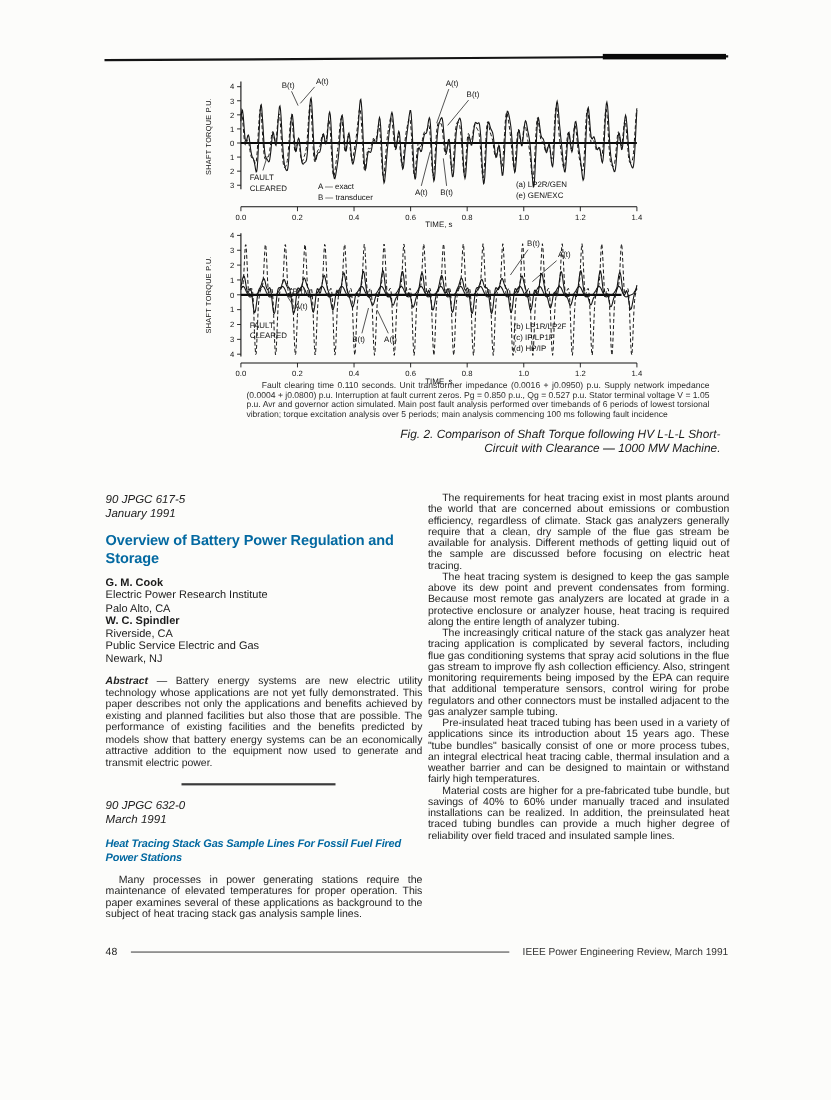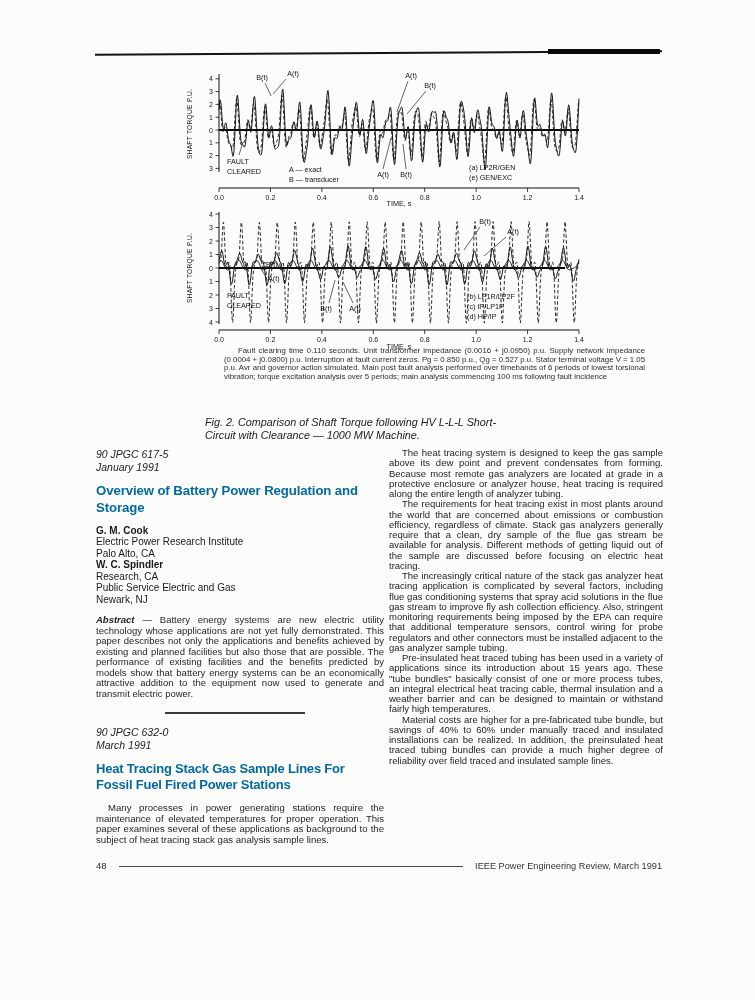--- a/index.html
+++ b/index.html
@@ -4,26 +4,26 @@
 <style>
   html,body{margin:0;padding:0;width:755px;height:1000px;overflow:hidden;background:#fbfbf9;}
   body{font-family:"Liberation Sans",sans-serif;color:#1d1d1d;position:relative;}
   .page{position:absolute;inset:0;background:#fcfcfa;}
   .topline{position:absolute;left:95px;top:52px;width:567px;height:2px;background:#141414;transform:rotate(-0.35deg);}
   .topline-thick{position:absolute;left:548px;top:49px;width:112px;height:5px;background:#0a0a0a;}
   svg text{font-family:"Liberation Sans",sans-serif;}
   #chart-top{position:absolute;left:183px;top:60px;}
   #chart-bottom{position:absolute;left:183px;top:206px;}
   .fig-notes{position:absolute;left:224px;top:347px;width:421px;margin:0;font-size:7.8px;line-height:1.12;text-align:justify;text-indent:14px;color:#2d2d2d;}
-  .fig-caption{position:absolute;left:205px;top:416px;width:450px;margin:0;text-align:left;font-style:italic;font-size:10.8px;line-height:1.22;color:#1b1b1b;}
+  .fig-caption{position:absolute;left:205px;top:389px;width:450px;margin:0;text-align:right;font-style:italic;font-size:10.8px;line-height:1.22;color:#1b1b1b;}
   .col-left{position:absolute;left:96px;top:448px;width:288px;}
   .col-right{position:absolute;left:389px;top:448px;width:274px;}
   .paper-id{font-style:italic;font-size:10.5px;line-height:1.25;margin:0 0 8px 0;color:#222;}
   .art-title{font-size:13.2px;line-height:1.3;font-weight:bold;margin:0 0 9px 0;color:#0369a1;letter-spacing:-0.1px;}
-  .art-title.second{font-size:13px;letter-spacing:-0.2px;}
+  .art-title.second{font-size:10px;letter-spacing:-0.2px;font-style:italic;}
   .author-list{font-size:10px;line-height:1.05;margin:0 0 10px 0;color:#1a1a1a;}
   .author-list .a-name{font-weight:bold;}
   .author-list div{margin:0 0 1px 0;}
   .abstract{font-size:9.5px;line-height:1.11;text-align:justify;margin:0;color:#1f1f1f;}
   .abs-label{font-weight:bold;font-style:italic;}
   .rule-sep{width:140px;height:2px;background:#3a3a3a;margin:13px 0 12px 69px;}
   .intro{font-size:9.6px;line-height:1.1;text-align:justify;text-indent:12px;margin:0;color:#1f1f1f;}
   .col-right p{font-size:9.5px;line-height:1.08;text-align:justify;text-indent:13px;margin:0;color:#232323;}
   .footer{position:absolute;left:96px;top:860px;width:566px;display:flex;align-items:baseline;font-size:9.5px;color:#2a2a2a;}
   .foot-rule{flex:1;border-bottom:1.2px solid #4a4a4a;margin:0 12px;transform:translateY(-2px);}
@@ -170,39 +170,39 @@
     <p class="paper-id">
       <span>90 JPGC 617-5</span><br>
       <span>January 1991</span>
     </p>
     <h2 class="art-title">Overview of Battery Power Regulation and Storage</h2>
     <div class="author-list">
         <div class="a-name">G. M. Cook</div>
         <div class="a-affil">Electric Power Research Institute</div>
         <div class="a-loc">Palo Alto, CA</div>
         <div class="a-name">W. C. Spindler</div>
-        <div class="a-loc">Research, CA</div>
+        <div class="a-loc">Riverside, CA</div>
         <div class="a-affil">Public Service Electric and Gas</div>
         <div class="a-loc">Newark, NJ</div>
       </div>
     <p class="abstract">
       <span class="abs-label">Abstract</span><span> — Battery energy systems are new electric utility technology whose applications are not yet fully demonstrated. This paper describes not only the applications and benefits achieved by existing and planned facilities but also those that are possible. The performance of existing facilities and the benefits predicted by models show that battery energy systems can be an economically attractive addition to the equipment now used to generate and transmit electric power.</span>
     </p>
     <div class="rule-sep"></div>
     <p class="paper-id">
       <span>90 JPGC 632-0</span><br>
       <span>March 1991</span>
     </p>
     <h2 class="art-title second">Heat Tracing Stack Gas Sample Lines For Fossil Fuel Fired Power Stations</h2>
     <p class="intro">Many processes in power generating stations require the maintenance of elevated temperatures for proper operation. This paper examines several of these applications as background to the subject of heat tracing stack gas analysis sample lines.</p>
   </div>
 
   <div class="col-right">
+      <p>The requirements for heat tracing exist in most plants around the world that are concerned about emissions or combustion efficiency, regardless of climate. Stack gas analyzers generally require that a clean, dry sample of the flue gas stream be available for analysis. Different methods of getting liquid out of the sample are discussed before focusing on electric heat tracing.</p>
       <p>The heat tracing system is designed to keep the gas sample above its dew point and prevent condensates from forming. Because most remote gas analyzers are located at grade in a protective enclosure or analyzer house, heat tracing is required along the entire length of analyzer tubing.</p>
-      <p>The requirements for heat tracing exist in most plants around the world that are concerned about emissions or combustion efficiency, regardless of climate. Stack gas analyzers generally require that a clean, dry sample of the flue gas stream be available for analysis. Different methods of getting liquid out of the sample are discussed before focusing on electric heat tracing.</p>
       <p>The increasingly critical nature of the stack gas analyzer heat tracing application is complicated by several factors, including flue gas conditioning systems that spray acid solutions in the flue gas stream to improve fly ash collection efficiency. Also, stringent monitoring requirements being imposed by the EPA can require that additional temperature sensors, control wiring for probe regulators and other connectors must be installed adjacent to the gas analyzer sample tubing.</p>
       <p>Pre-insulated heat traced tubing has been used in a variety of applications since its introduction about 15 years ago. These "tube bundles" basically consist of one or more process tubes, an integral electrical heat tracing cable, thermal insulation and a weather barrier and can be designed to maintain or withstand fairly high temperatures.</p>
       <p>Material costs are higher for a pre-fabricated tube bundle, but savings of 40% to 60% under manually traced and insulated installations can be realized. In addition, the preinsulated heat traced tubing bundles can provide a much higher degree of reliability over field traced and insulated sample lines.</p>
     </div>
 
   <div class="footer">
     <span>48</span>
     <span class="foot-rule"></span>
     <span class="foot-journal">IEEE Power Engineering Review, March 1991</span>
   </div>

